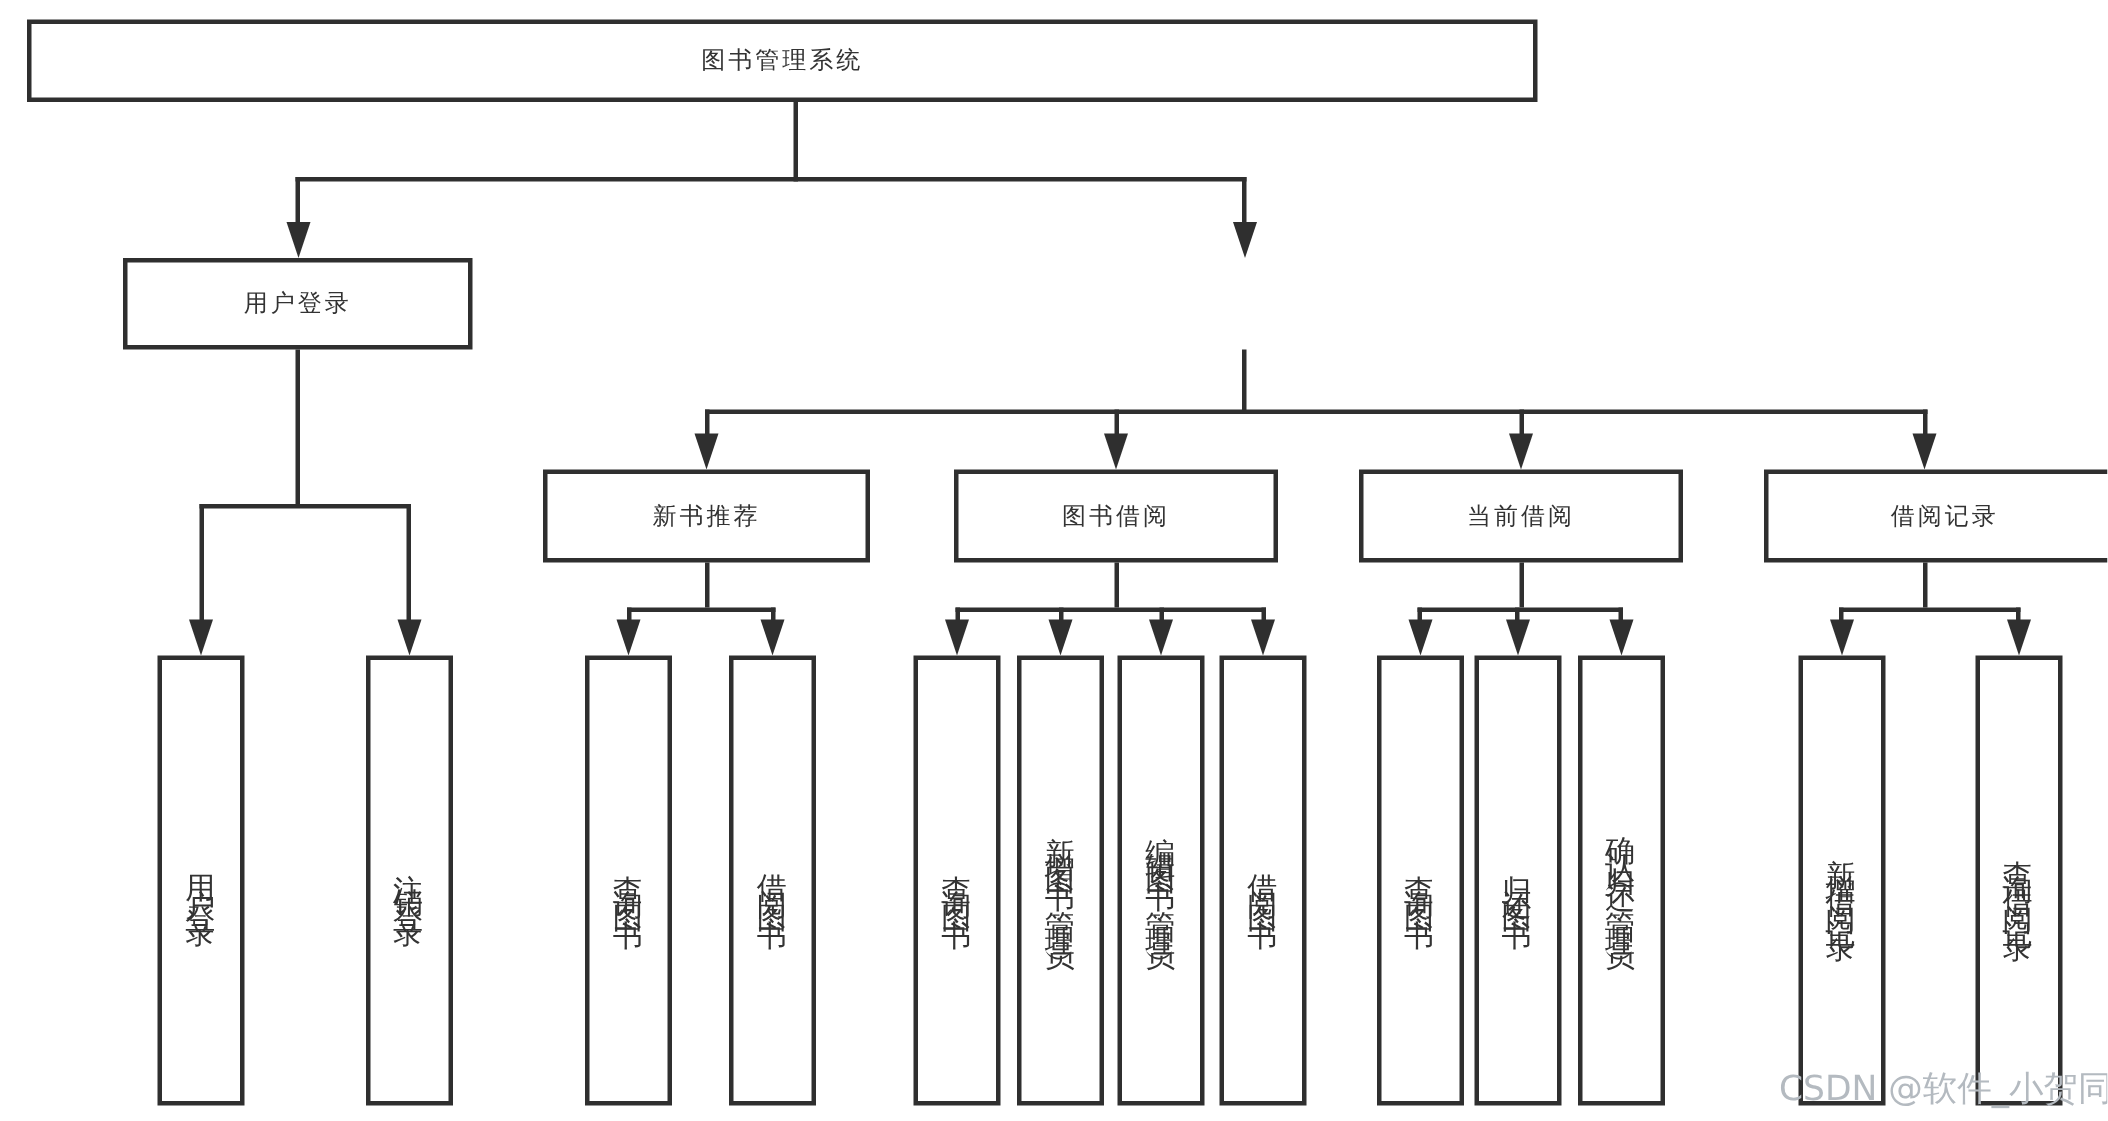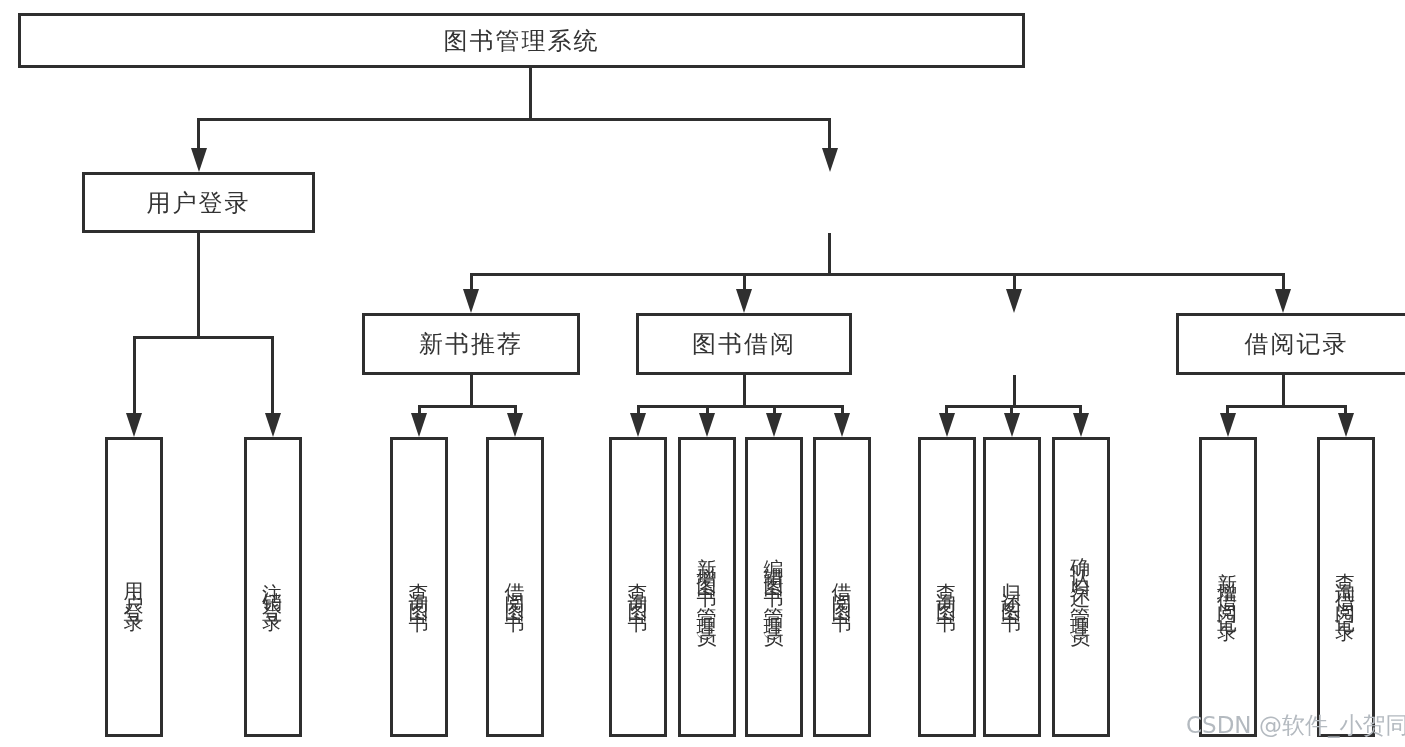--- a/index.html
+++ b/index.html
@@ -19,21 +19,21 @@
   .box{
     position:absolute;
     box-sizing:border-box;
     border:3px solid var(--line);
     background:#fff;
     display:flex;
     align-items:center;
     justify-content:center;
     color:var(--text);
   }
-  .hnode{font-size:24px;letter-spacing:2px;white-space:nowrap;}
+  .hnode{font-size:16px;letter-spacing:2px;white-space:nowrap;}
   .vnode{
     writing-mode:vertical-rl;
     text-orientation:mixed;
     font-size:20px;
     letter-spacing:10px;
     line-height:1;
   }
   .vline{position:absolute;width:3px;background:var(--line);}
   .hline{position:absolute;height:3px;background:var(--line);}
   .arrow{
@@ -81,20 +81,21 @@
   <div class="vline" style="left:742.5px;top:273px;height:18px;"></div>
   <div class="vline" style="left:1012.5px;top:273px;height:18px;"></div>
   <div class="vline" style="left:1281.5px;top:273px;height:18px;"></div>
   <div class="arrow" style="left:463px;top:289px;"></div>
   <div class="arrow" style="left:736px;top:289px;"></div>
   <div class="arrow" style="left:1006px;top:289px;"></div>
   <div class="arrow" style="left:1275px;top:289px;"></div>
 
   <div class="box hnode" style="left:362px;top:313px;width:218px;height:62px;">新书推荐</div>
   <div class="box hnode" style="left:636px;top:313px;width:216px;height:62px;">图书借阅</div>
+  <div class="box hnode" style="left:906px;top:313px;width:216px;height:62px;">当前借阅</div>
   <div class="box hnode" style="left:1176px;top:313px;width:241px;height:62px;">借阅记录</div>
 
   <div class="vline" style="left:469.5px;top:375px;height:30px;"></div>
   <div class="hline" style="left:417.5px;top:405px;width:99px;"></div>
   <div class="vline" style="left:417.5px;top:405px;height:11px;"></div>
   <div class="vline" style="left:513.5px;top:405px;height:11px;"></div>
   <div class="arrow" style="left:411px;top:413px;"></div>
   <div class="arrow" style="left:507px;top:413px;"></div>
 
   <div class="vline" style="left:742.5px;top:375px;height:30px;"></div>

